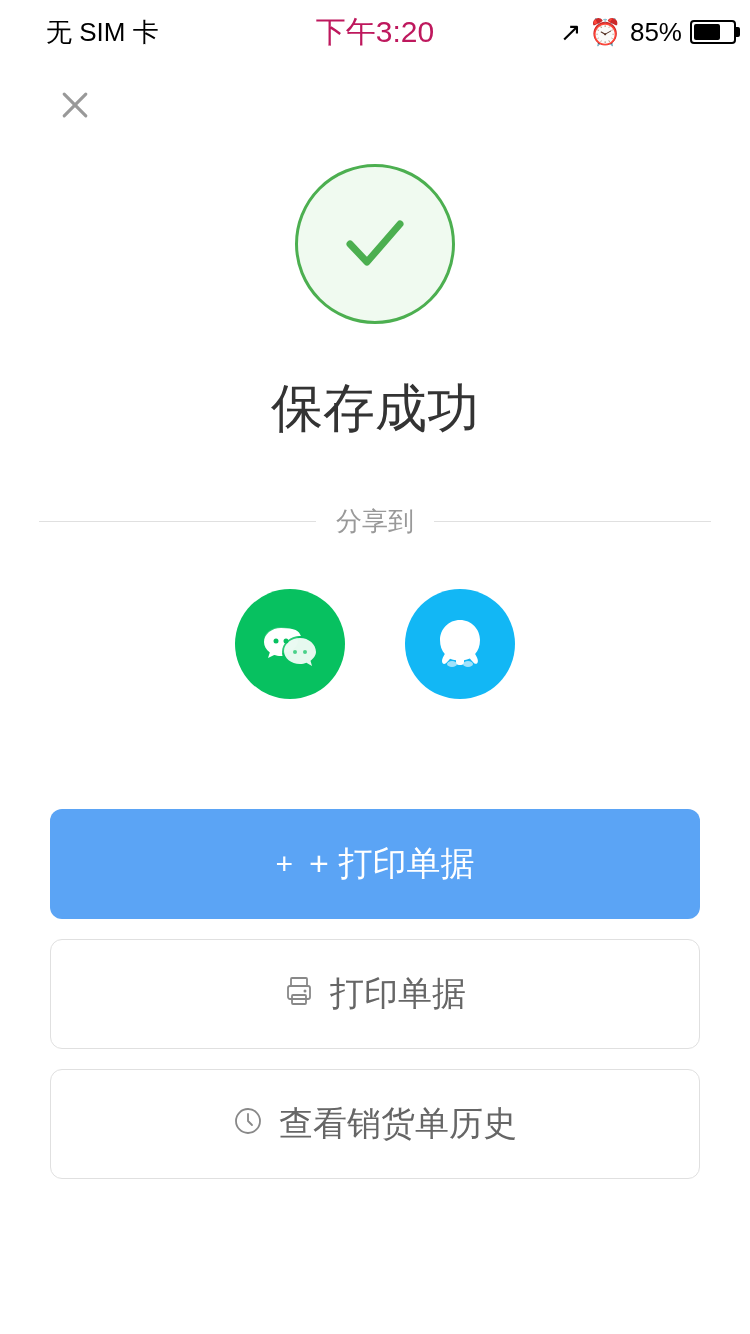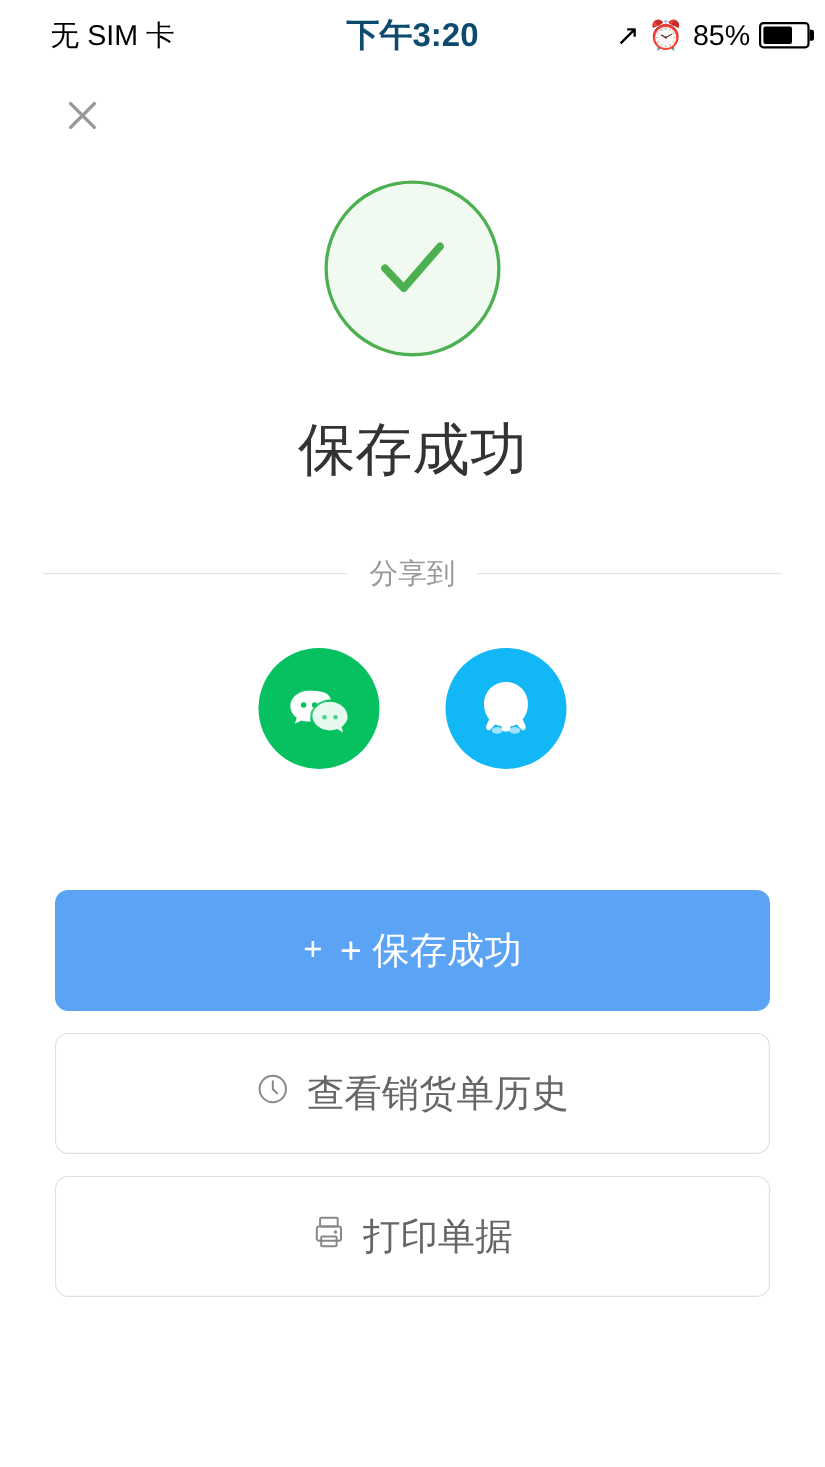--- a/index.html
+++ b/index.html
@@ -30,22 +30,22 @@
       display: flex;
       align-items: center;
       gap: 10px;
       font-size: 26px;
       font-weight: 500;
       color: #000;
     }
 
     .status-center {
       font-size: 30px;
-      font-weight: 700;
-      color: #0c4a6e;
+      font-weight: 400;
+      color: #be185d;
       position: absolute;
       left: 50%;
       transform: translateX(-50%);
     }
 
     .status-right {
       display: flex;
       align-items: center;
       gap: 8px;
       font-size: 26px;
@@ -300,37 +300,37 @@
           <ellipse cx="24" cy="52" rx="5" ry="3" fill="white" opacity="0.6"></ellipse>
           <ellipse cx="40" cy="52" rx="5" ry="3" fill="white" opacity="0.6"></ellipse>
         </svg>
       </div>
     </div>
   </div>
 
   <div class="action-buttons">
     <button class="btn-primary">
       <span class="btn-icon">+</span>
-      <span>+ 保存成功</span>
-    </button>
-    <button class="btn-secondary">
-      <span class="btn-icon">
-        <svg width="30" height="30" viewBox="0 0 30 30" fill="none">
-          <circle cx="15" cy="15" r="12" stroke="#888" stroke-width="1.8" fill="none"></circle>
-          <path d="M15 8v7l4 4" stroke="#888" stroke-width="1.8" stroke-linecap="round" stroke-linejoin="round"></path>
-        </svg>
-      </span>
-      <span>查看销货单历史</span>
+      <span>+ 打印单据</span>
     </button>
     <button class="btn-secondary">
       <span class="btn-icon">
         <svg width="30" height="30" viewBox="0 0 30 30" fill="none">
           <rect x="7" y="2" width="16" height="8" rx="1" stroke="#888" stroke-width="1.8" fill="none"></rect>
           <rect x="4" y="10" width="22" height="13" rx="2" stroke="#888" stroke-width="1.8" fill="none"></rect>
           <rect x="8" y="19" width="14" height="9" rx="1" stroke="#888" stroke-width="1.8" fill="none"></rect>
           <circle cx="21" cy="15" r="1.5" fill="#888"></circle>
         </svg>
       </span>
       <span>打印单据</span>
     </button>
+    <button class="btn-secondary">
+      <span class="btn-icon">
+        <svg width="30" height="30" viewBox="0 0 30 30" fill="none">
+          <circle cx="15" cy="15" r="12" stroke="#888" stroke-width="1.8" fill="none"></circle>
+          <path d="M15 8v7l4 4" stroke="#888" stroke-width="1.8" stroke-linecap="round" stroke-linejoin="round"></path>
+        </svg>
+      </span>
+      <span>查看销货单历史</span>
+    </button>
   </div>
 
 </div>
 
 </body></html>

